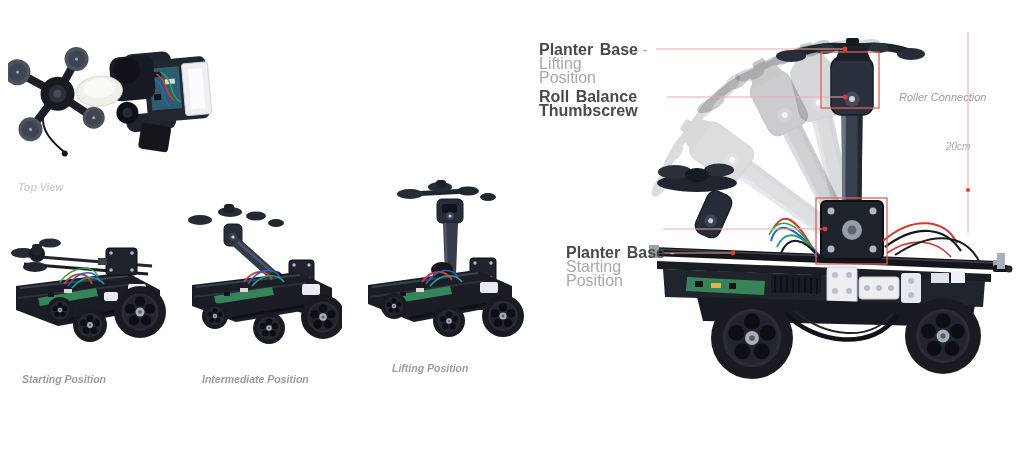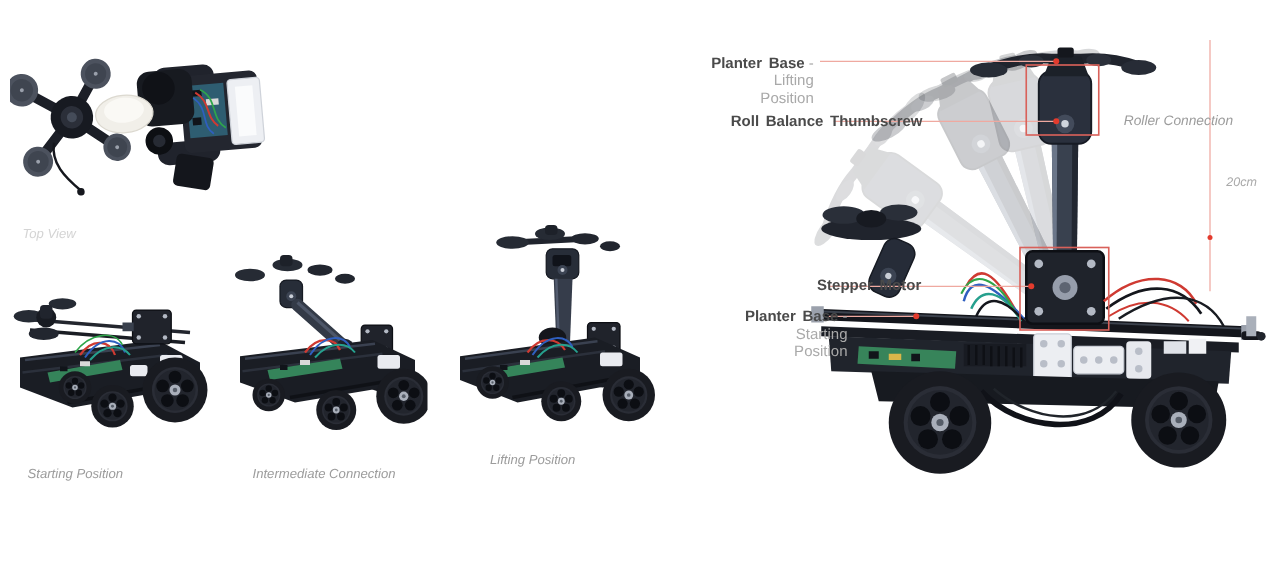--- a/index.html
+++ b/index.html
@@ -1,25 +1,25 @@
 <!DOCTYPE html>
 <html style="--background: #ffffff; --label-bold: #4a4a4a; --label-light: #a9a9a9; --caption: #9c9c9c; --caption-faint: #d4d4d4; --annotation-line: #efa9a0; --annotation-box: #d9615a; --annotation-dot: #e33b2d;"><head>
 <meta charset="utf-8">
 <style>
   html,body{margin:0;padding:0;background:#fff;}
   .canvas{position:relative;width:1024px;height:469px;background:var(--background,#fff);overflow:hidden;
           font-family:"Liberation Sans",sans-serif;}
   .photo{position:absolute;}
   .overlay{position:absolute;left:0;top:0;pointer-events:none;}
-  .callout{position:absolute;width:112px;font-size:12px;line-height:14px;font-weight:700;
-           color:var(--label-bold,#4a4a4a);text-align:right;}
-  .callout.wide{width:170px;margin-left:29px;}
+  .callout{position:absolute;width:112px;font-size:16px;line-height:14px;font-weight:700;
+           color:var(--label-bold,#4a4a4a);}
+  .callout.wide{width:170px;}
   .co-b{font-weight:700;word-spacing:2px;}
   .co-l{font-weight:400;color:var(--label-light,#a9a9a9);}
-  .cap{position:absolute;font-style:italic;font-size:10.5px;color:var(--caption,#9c9c9c);}
+  .cap{position:absolute;font-style:italic;font-size:10.5px;color:var(--caption,#9c9c9c);font-weight:bold;}
   .cap.faint{color:var(--caption-faint,#d4d4d4);}
   .roller{position:absolute;font-style:italic;font-size:11px;color:var(--caption,#9c9c9c);margin-left:12px;}
   .dimlab{position:absolute;font-style:italic;font-size:10px;color:var(--label-light,#a9a9a9);}
   .ann-line{stroke:var(--annotation-line,#efa9a0);stroke-width:1;}
   .ann-box{stroke:var(--annotation-box,#d9615a);stroke-width:1.3;fill:none;}
   .ann-dot{fill:var(--annotation-dot,#e33b2d);}
 </style>
 </head>
 <body>
 
@@ -343,33 +343,30 @@
   <div class="callout" style="left:539px;top:43px">
     <span class="co-b">Planter Base</span>
     <span class="co-l">- Lifting</span>
     <div class="co-l">Position</div>
   </div>
 
   <div class="callout wide" style="left:539px;top:90px">
     <span class="co-b">Roll Balance Thumbscrew</span>
   </div>
 
-  <div class="callout wide" style="left:538px;top:221px">
-    <span class="co-b">Stepper Motor</span>
-  </div>
 
   <div class="callout" style="left:566px;top:246px">
     <span class="co-b">Planter Base</span>
     <span class="co-l">- Starting</span>
     <div class="co-l">Position</div>
   </div>
 
   <div class="roller" style="left:887px;top:91px">Roller Connection</div>
 
-  <div class="dimlab" style="left:981px;top:141px">20cm</div>
+  <div class="dimlab" style="left:946px;top:141px">20cm</div>
   <div class="dimlab" style="left:1032px;top:199px">7cm</div>
 
   <div class="cap faint" style="left:18px;top:181px">Top View</div>
   <div class="cap" style="left:22px;top:373px">Starting Position</div>
-  <div class="cap" style="left:202px;top:373px">Intermediate Connection</div>
+  <div class="cap" style="left:202px;top:373px">Intermediate Position</div>
   <div class="cap" style="left:392px;top:362px">Lifting Position</div>
 
 </div>
 
 </body></html>

